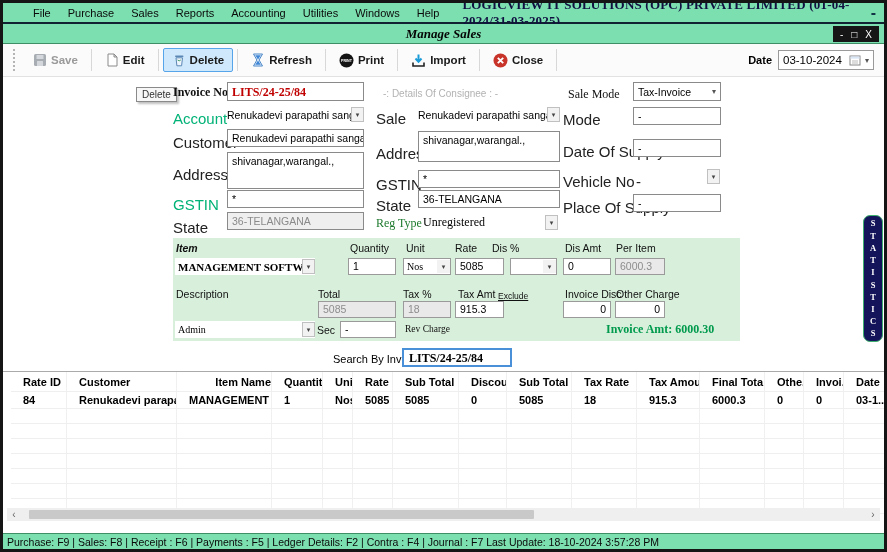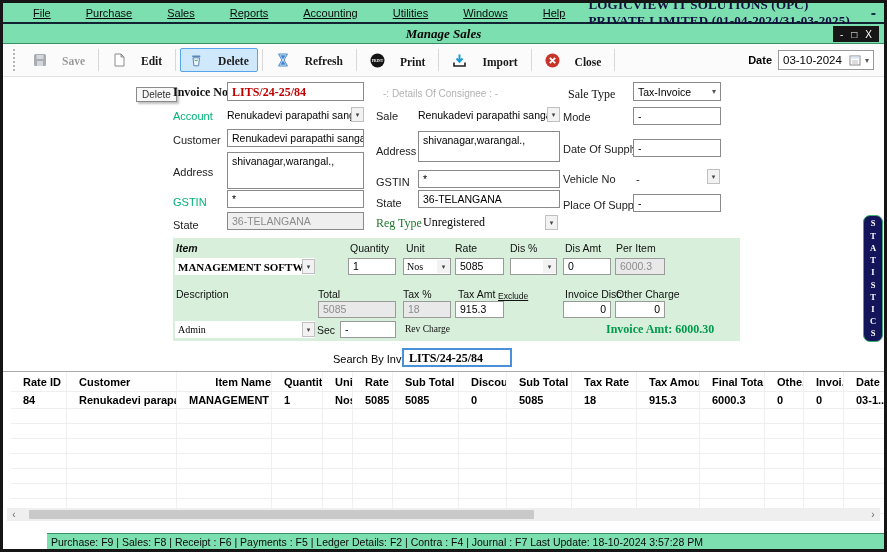--- a/index.html
+++ b/index.html
@@ -15,34 +15,34 @@
 
   
   .titlebar { height:20px; background:#7CDFB0; flex:none; display:flex; align-items:center; justify-content:center; position:relative; border-bottom:1px solid #3f8f66; }
   .titlebar .subtitle { font-family:"Liberation Serif",serif; font-weight:bold; font-style:italic; font-size:13px; color:#050505; }
   .winctrl { position:absolute; right:5px; top:2px; height:16px; background:#161616; color:#fff; display:flex; align-items:center; gap:8px; padding:0 7px; font-size:10px; }
   .winctrl span { cursor:pointer; }
 
   
   .toolbar { height:33px; background:#fbfbfb; flex:none; display:flex; align-items:center; padding-left:10px; border-bottom:1px solid #e2e2e2; position:relative; }
   .grip { width:3px; height:22px; border-left:2px dotted #b5b5b5; margin-right:8px; }
-  .tbtn { display:flex; align-items:flex-end; gap:15px; padding:4px 8px; font-size:11.5px; font-weight:bold; color:#1a1a1a; border:1px solid transparent; border-radius:2px; cursor:pointer;font-family:Liberation Serif, serif; }
+  .tbtn { display:flex; align-items:center; gap:4px; padding:4px 8px; font-size:11.5px; font-weight:bold; color:#1a1a1a; border:1px solid transparent; border-radius:2px; cursor:pointer; }
   .tbtn.disabled { color:#9a9a9a; }
   .tbtn.selected { background:#cfe8fc; border-color:#56a4ea; }
   .tsep { width:1px; height:22px; background:#d8d8d8; margin:0 4px; }
   .datebox { position:absolute; right:10px; top:6px; display:flex; align-items:center; gap:6px; }
   .datebox .dlabel { font-size:11px; font-weight:bold; }
   .datefield { width:96px; height:20px; border:1px solid #9a9a9a; display:flex; align-items:center; padding:0 4px; font-size:11.5px; gap:4px; background:#fff; }
   .datefield .dval { flex:1; }
   .datefield .dd { color:#555; font-size:8px; }
 
   
   .form-area { position:relative; height:294px; flex:none; background:#fff; font-size:11px; }
   .abs { position:absolute; }
-  .lbl { font-size:11px; color:#222; }
+  .lbl { font-size:15px; color:#222; }
   .lbl-serif { font-family:"Liberation Serif",serif; font-size:12px; color:#111; }
   .lbl-green { color:#00B277; }
   .lbl-dgreen { color:#1d7a2d; }
   .tbox { border:1px solid #8a8a8a; background:#fff; font-size:10.5px; padding:2px 4px; overflow:hidden; white-space:nowrap; }
   .tbox.disabled { background:#efefef; color:#8a8a8a; }
   .combo-flat { display:flex; align-items:center; font-size:10.5px; }
   .combo-flat .cval { flex:1; overflow:hidden; white-space:nowrap; }
   .arrowbtn { width:13px; height:15px; background:#f2f2f2; border:1px solid #c0c0c0; font-size:7px; color:#444; display:flex; align-items:center; justify-content:center; flex:none; }
   .selectbox { border:1px solid #8a8a8a; background:#fff; display:flex; align-items:center; padding:0 4px; font-size:10.5px; }
   .selectbox .sval { flex:1; }
@@ -79,29 +79,29 @@
   .hscroll { position:absolute; left:4px; right:4px; bottom:2px; height:13px; background:#efefef; display:flex; align-items:center; }
   .hscroll .arr { width:14px; text-align:center; font-size:10px; color:#666; flex:none; cursor:pointer; }
   .hscroll .thumb { height:9px; background:#c9c9c9; border-radius:1px; position:absolute; left:22px; width:505px; cursor:grab; }
 
   
   .stats-tab { position:absolute; right:1px; top:212px; width:20px; height:127px; background:#14145A; border:1px solid #3faf6f; border-radius:7px; display:flex; flex-direction:column; align-items:center; justify-content:center; z-index:40; cursor:pointer; }
   .stats-tab span { color:#fff; font-family:"Liberation Serif",serif; font-size:8.5px; font-weight:bold; line-height:12.2px; }
 
   
   .bottom-gap { flex:1; background:#fff; }
-  .statusbar { height:16px; flex:none; background:#7CDFB0; border-top:1px solid #3f8f66; display:flex; align-items:center; padding-left:4px; font-size:10.5px; color:#0a0a0a; white-space:nowrap;margin-left:44px; }
+  .statusbar { height:16px; flex:none; background:#7CDFB0; border-top:1px solid #3f8f66; display:flex; align-items:center; padding-left:4px; font-size:10.5px; color:#0a0a0a; white-space:nowrap; }
 </style>
 </head>
 <body>
 
 <div class="window">
 
   <div class="menubar">
-    <span id="menu-items" style="display: flex; gap: 35px; text-decoration: underline;">
+    <span id="menu-items" style="display: flex; gap: 17px;">
         <span class="mitem">File</span>
         <span class="mitem">Purchase</span>
         <span class="mitem">Sales</span>
         <span class="mitem">Reports</span>
         <span class="mitem">Accounting</span>
         <span class="mitem">Utilities</span>
         <span class="mitem">Windows</span>
         <span class="mitem">Help</span>
       </span>
     <span class="apptitle">LOGICVIEW IT SOLUTIONS (OPC) PRIVATE LIMITED (01-04-2024/31-03-2025)</span>
@@ -249,21 +249,21 @@
 
     <div class="abs lbl" style="left:373px; top:120px;">State</div>
     <div class="abs tbox" style="left:415px; top:113px; width:142px; height:18px;">36-TELANGANA</div>
 
     <div class="abs lbl-serif lbl-dgreen" style="left:373px; top:139px;">Reg Type</div>
     <div class="abs combo-flat serif" style="left:420px; top:137px; width:135px; height:17px; font-size:12px;">
       <span class="cval">Unregistered</span>
       <span class="arrowbtn">▾</span>
     </div>
 
-    <div class="abs lbl-serif" style="left:565px; top:10px;">Sale Type</div>
+    <div class="abs lbl-serif" style="left:565px; top:10px;">Sale Mode</div>
     <div class="abs selectbox" style="left:630px; top:5px; width:88px; height:19px;gap:12px;">
       <span class="sval">Tax-Invoice</span>
       <span class="sdd">▾</span>
     </div>
 
     <div class="abs lbl" style="left:560px; top:34px;">Mode</div>
     <div class="abs tbox" style="left:630px; top:30px; width:88px; height:18px;">-</div>
 
     <div class="abs lbl" style="left:560px; top:66px;">Date Of Supply</div>
     <div class="abs tbox" style="left:630px; top:62px; width:88px; height:18px;">-</div>
@@ -273,21 +273,21 @@
     <div class="abs arrowbtn" style="left:704px; top:92px;">▾</div>
 
     <div class="abs lbl" style="left:560px; top:122px;">Place Of Supply</div>
     <div class="abs tbox" style="left:630px; top:117px; width:88px; height:18px;">-</div>
 
     <div class="item-panel">
       <span class="ip-lbl" style="left:3px; top:4px;font-style:italic;">Item</span>
       <span class="ip-lbl norm" style="left:177px; top:4px;">Quantity</span>
       <span class="ip-lbl norm" style="left:233px; top:4px;">Unit</span>
       <span class="ip-lbl norm" style="left:282px; top:4px;">Rate</span>
-      <span class="ip-lbl norm" style="left:337px; top:4px;">Dis %</span>
+      <span class="ip-lbl norm" style="left:319px; top:4px;">Dis %</span>
       <span class="ip-lbl norm" style="left:392px; top:4px;">Dis Amt</span>
       <span class="ip-lbl norm" style="left:443px; top:4px;">Per Item</span>
 
       <div class="ip-combo serif" style="left:2px; top:20px; width:140px;">
         <span class="cval" style="font-weight:bold;">MANAGEMENT SOFTWAR</span>
         <span class="arrowbtn">▾</span>
       </div>
       <div class="ip-input" style="left:175px; top:20px; width:48px;">1</div>
       <div class="ip-combo" style="left:230px; top:20px; width:48px; border:1px solid #9a9a9a;">
         <span class="cval serif" style="font-size:10px;">Nos</span>

